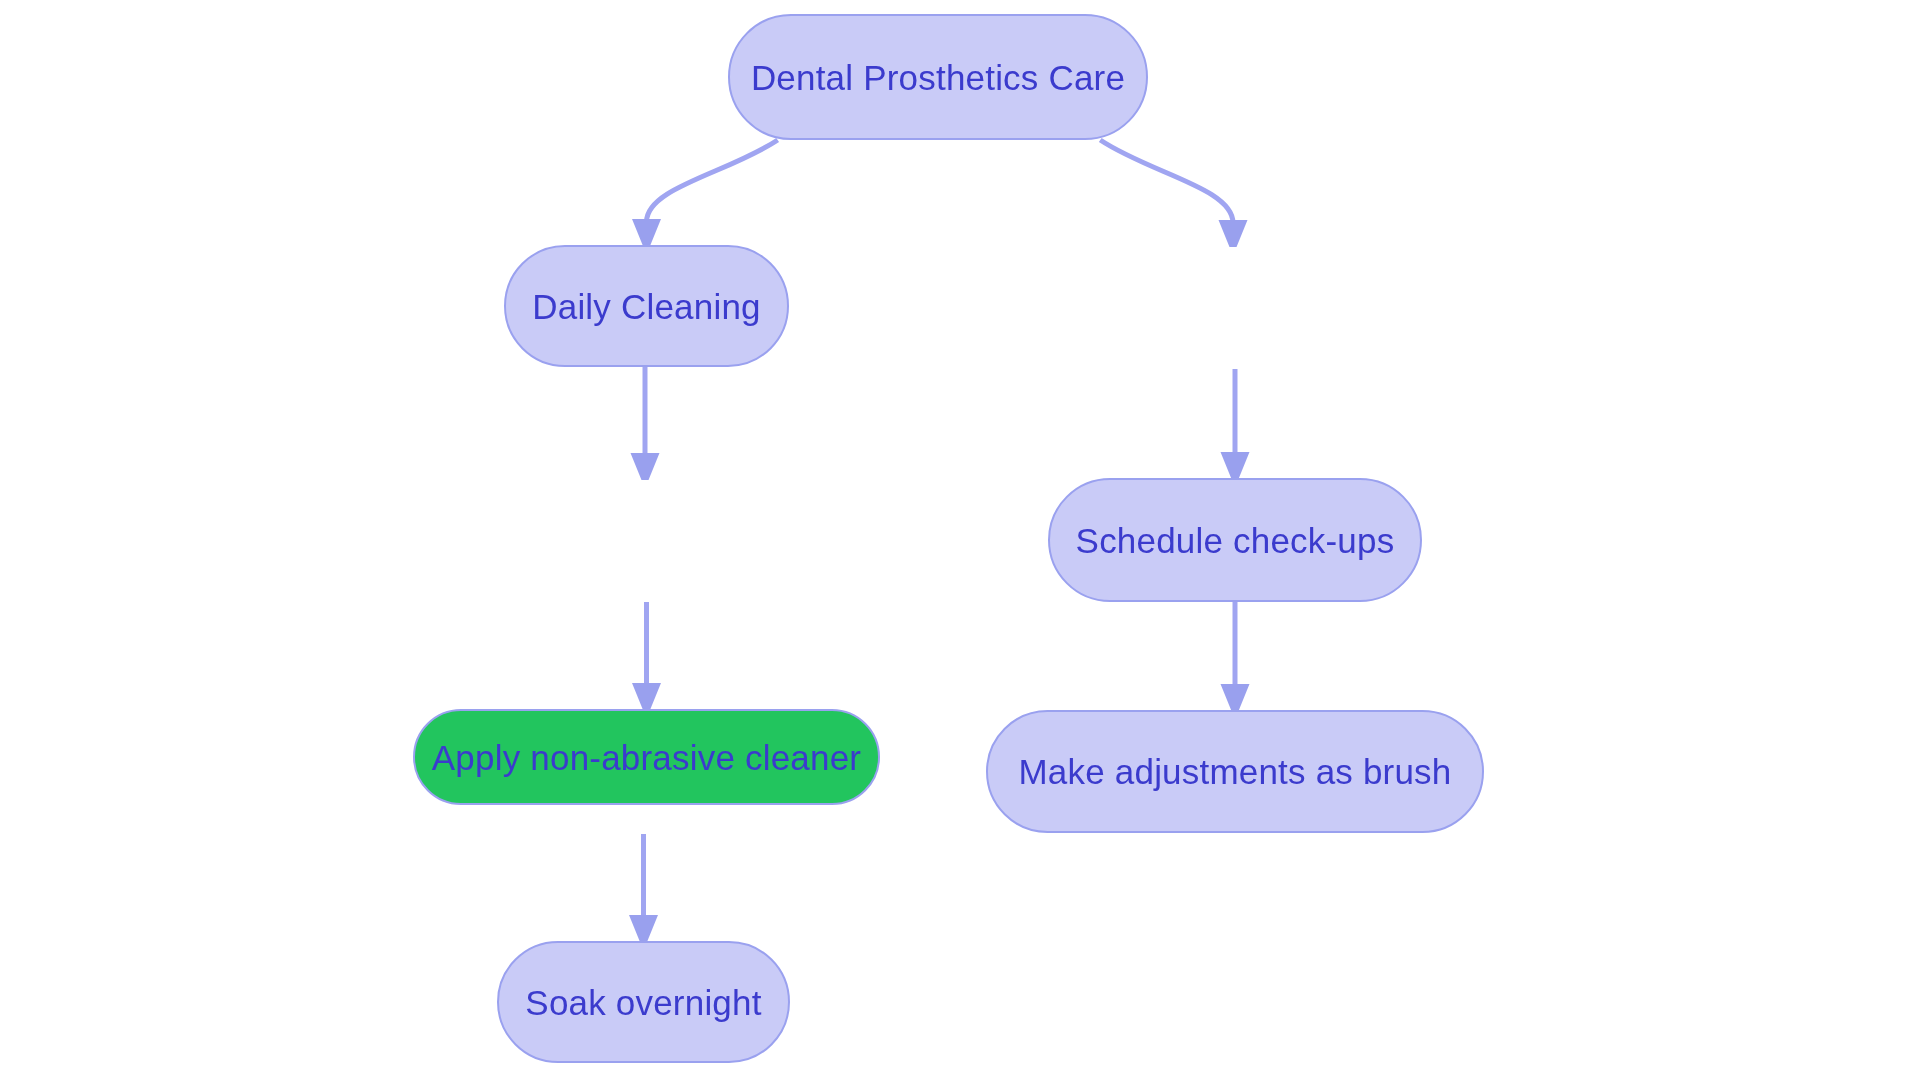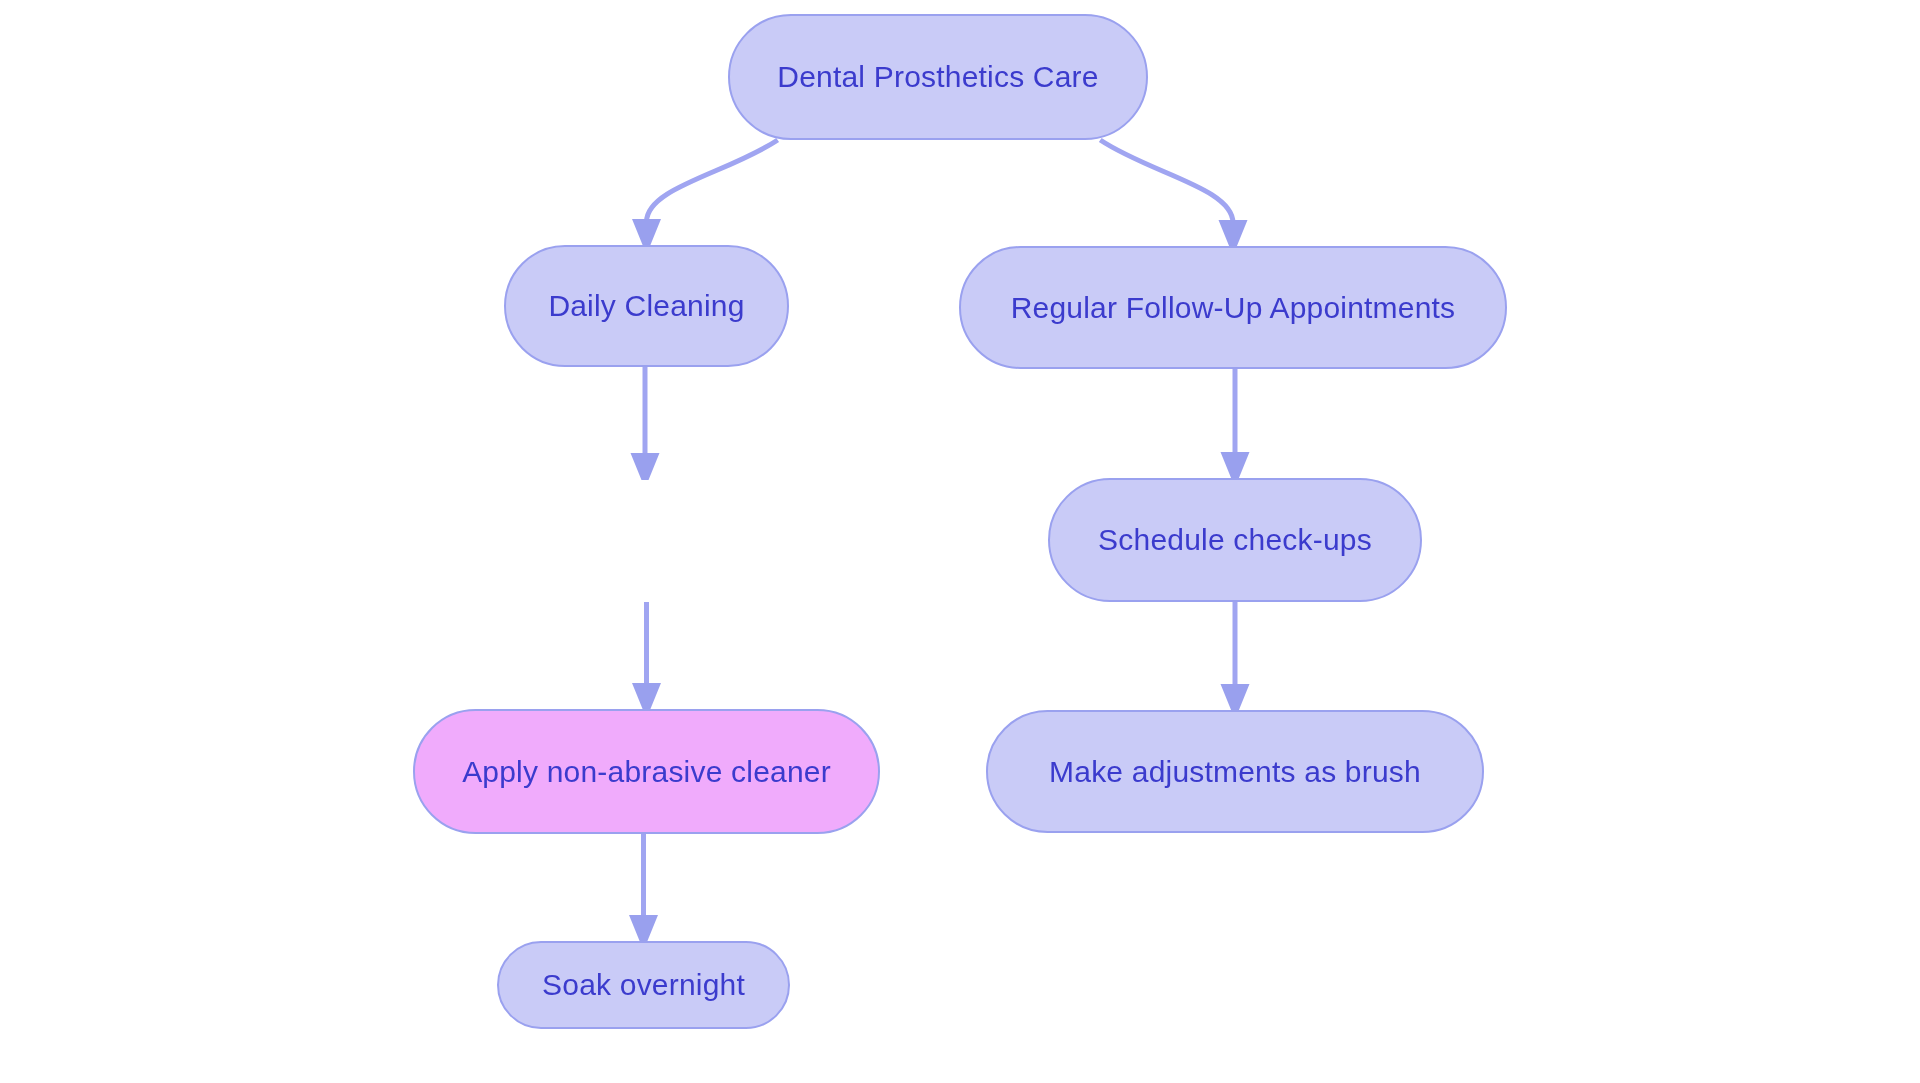--- a/index.html
+++ b/index.html
@@ -31,21 +31,21 @@
   }
   .flow-node {
     position: absolute;
     box-sizing: border-box;
     display: flex;
     align-items: center;
     justify-content: center;
     border-radius: 62px;
     border-style: solid;
     border-width: 2px;
-    font-size: 30px;
+    font-size: 35px;
     font-weight: 400;
     letter-spacing: 0.2px;
     text-align: center;
     white-space: nowrap;
     line-height: 1;
   }
   .flow-node .node-label {
     padding: 0 18px;
   }
   .edge-path {
@@ -87,28 +87,25 @@
         <polygon points="1220.5,684 1249.5,684 1238.5,711 1231.5,711" fill="#99a0ee"></polygon>
       </g>
     </svg>
 
 <div class="flow-node" style="left: 728px; top: 14px; width: 420px; height: 126px; background: rgb(201, 203, 247); border-color: rgb(154, 161, 239); color: rgb(59, 59, 205); border-radius: 63px;">
       <span class="node-label">Dental Prosthetics Care</span>
     </div>
     <div class="flow-node" style="left: 504px; top: 245px; width: 285px; height: 122px; background: rgb(201, 203, 247); border-color: rgb(154, 161, 239); color: rgb(59, 59, 205); border-radius: 61px;">
       <span class="node-label">Daily Cleaning</span>
     </div>
-    <div class="flow-node" style="left: 959px; top: 246px; width: 548px; height: 123px; background: rgb(201, 203, 247); border-color: rgb(154, 161, 239); color: rgb(59, 59, 205); border-radius: 62px;">
-      <span class="node-label">Regular Follow-Up Appointments</span>
-    </div>
     <div class="flow-node" style="left: 1048px; top: 478px; width: 374px; height: 124px; background: rgb(201, 203, 247); border-color: rgb(154, 161, 239); color: rgb(59, 59, 205); border-radius: 62px; text-align: center;">
       <span class="node-label">Schedule check-ups</span>
     </div>
-    <div class="flow-node" style="left: 413px; top: 709px; width: 467px; height: 125px; background: #f0abfc; border-color: rgb(154, 161, 239); color: rgb(59, 59, 205); border-radius: 63px;">
+    <div class="flow-node" style="left: 413px; top: 709px; width: 467px; height: 96px; background: #22c55e; border-color: rgb(154, 161, 239); color: rgb(59, 59, 205); border-radius: 63px;">
       <span class="node-label">Apply non-abrasive cleaner</span>
     </div>
     <div class="flow-node" style="left: 986px; top: 710px; width: 498px; height: 123px; background: rgb(201, 203, 247); border-color: rgb(154, 161, 239); color: rgb(59, 59, 205); border-radius: 62px;">
       <span class="node-label">Make adjustments as brush</span>
     </div>
-    <div class="flow-node" style="left: 497px; top: 941px; width: 293px; height: 88px; background: rgb(201, 203, 247); border-color: rgb(154, 161, 239); color: rgb(59, 59, 205); border-radius: 61px;">
+    <div class="flow-node" style="left: 497px; top: 941px; width: 293px; height: 122px; background: rgb(201, 203, 247); border-color: rgb(154, 161, 239); color: rgb(59, 59, 205); border-radius: 61px;">
       <span class="node-label">Soak overnight</span>
     </div>
   </div>
 
 </body></html>

